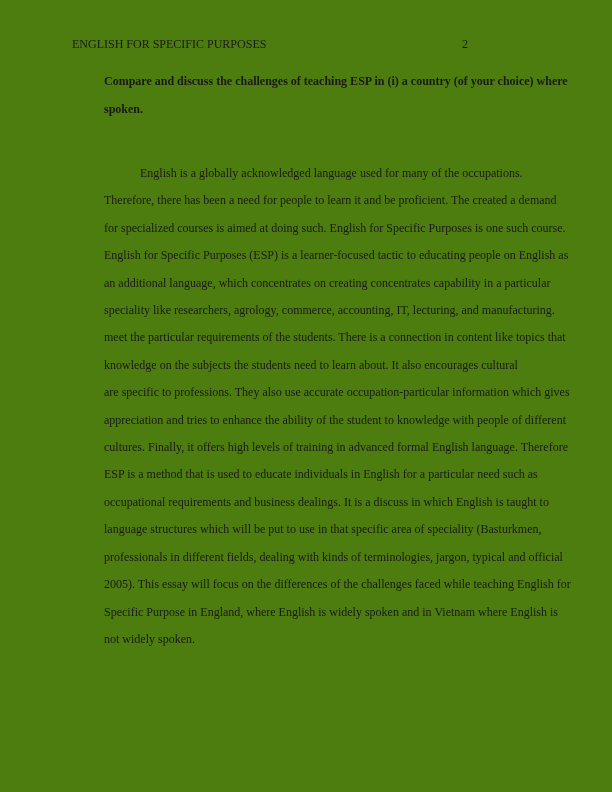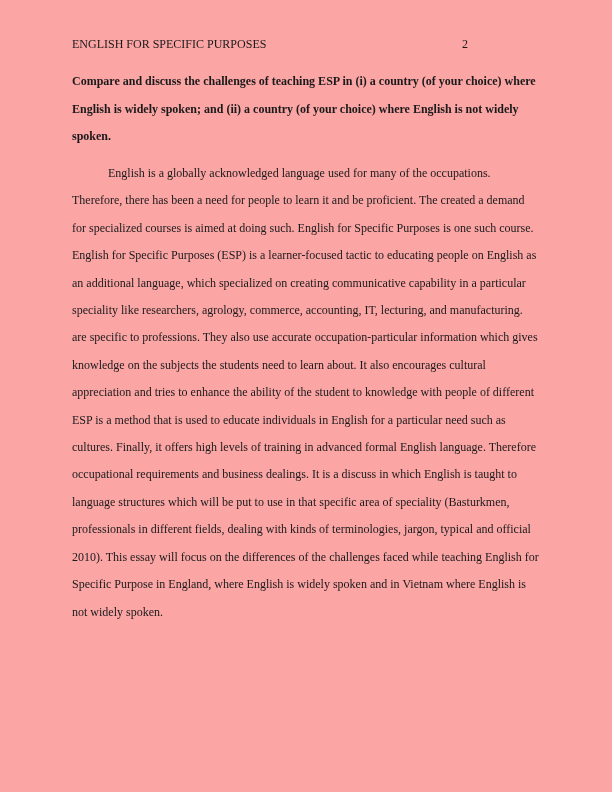--- a/index.html
+++ b/index.html
@@ -12,21 +12,21 @@
       height: 792px;
       position: relative;
       overflow: hidden;
       font-family: "Liberation Serif", "DejaVu Serif", serif;
       color: #1a1a1a;
     }
     .page {
       position: absolute;
       left: 0; top: 0;
       width: 612px; height: 792px;
-      background: #fca5a5;
+      background: #4d7c0f;
     }
     .running-head {
       position: absolute;
       left: 72px;
       top: 36px;
       width: 468px;
       height: 16px;
       font-size: 12px;
       line-height: 16px;
     }
@@ -46,20 +46,21 @@
       left: 72px;
       top: 68px;
       width: 470px;
       font-size: 12px;
       font-weight: bold;
       line-height: 27.6px;
     }
     .line {
       display: block;
       white-space: nowrap;
+      margin-left: 32px;
     }
     .body-text {
       position: absolute;
       left: 72px;
       top: 160px;
       width: 480px;
       font-size: 12px;
       line-height: 27.4px;
     }
     .body-text .indent {
@@ -71,37 +72,37 @@
 
 <div class="page">
 
   <div class="running-head">
     <span class="title">ENGLISH FOR SPECIFIC PURPOSES</span>
     <span class="page-num">2</span>
   </div>
 
   <div class="prompt">
     <span class="line">Compare and discuss the challenges of teaching ESP in (i) a country (of your choice) where</span>
-    <span class="line">English is widely spoken; and (ii) a country (of your choice) where English is not widely</span>
     <span class="line">spoken.</span>
   </div>
 
   <div class="body-text">
     <span class="line indent">English is a globally acknowledged language used for many of the occupations.</span>
     <span class="line">Therefore, there has been a need for people to learn it and be proficient. The created a demand</span>
     <span class="line">for specialized courses is aimed at doing such. English for Specific Purposes is one such course.</span>
     <span class="line">English for Specific Purposes (ESP) is a learner-focused tactic to educating people on English as</span>
-    <span class="line">an additional language, which specialized on creating communicative capability in a particular</span>
+    <span class="line">an additional language, which concentrates on creating concentrates capability in a particular</span>
     <span class="line">speciality like researchers, agrology, commerce, accounting, IT, lecturing, and manufacturing.</span>
+    <span class="line">meet the particular requirements of the students. There is a connection in content like topics that</span>
+    <span class="line">knowledge on the subjects the students need to learn about. It also encourages cultural</span>
     <span class="line">are specific to professions. They also use accurate occupation-particular information which gives</span>
-    <span class="line">knowledge on the subjects the students need to learn about. It also encourages cultural</span>
     <span class="line">appreciation and tries to enhance the ability of the student to knowledge with people of different</span>
+    <span class="line">cultures. Finally, it offers high levels of training in advanced formal English language. Therefore</span>
     <span class="line">ESP is a method that is used to educate individuals in English for a particular need such as</span>
-    <span class="line">cultures. Finally, it offers high levels of training in advanced formal English language. Therefore</span>
     <span class="line">occupational requirements and business dealings. It is a discuss in which English is taught to</span>
     <span class="line">language structures which will be put to use in that specific area of speciality (Basturkmen,</span>
     <span class="line">professionals in different fields, dealing with kinds of terminologies, jargon, typical and official</span>
-    <span class="line">2010). This essay will focus on the differences of the challenges faced while teaching English for</span>
+    <span class="line">2005). This essay will focus on the differences of the challenges faced while teaching English for</span>
     <span class="line">Specific Purpose in England, where English is widely spoken and in Vietnam where English is</span>
     <span class="line">not widely spoken.</span>
   </div>
 
 </div>
 
 </body></html>

